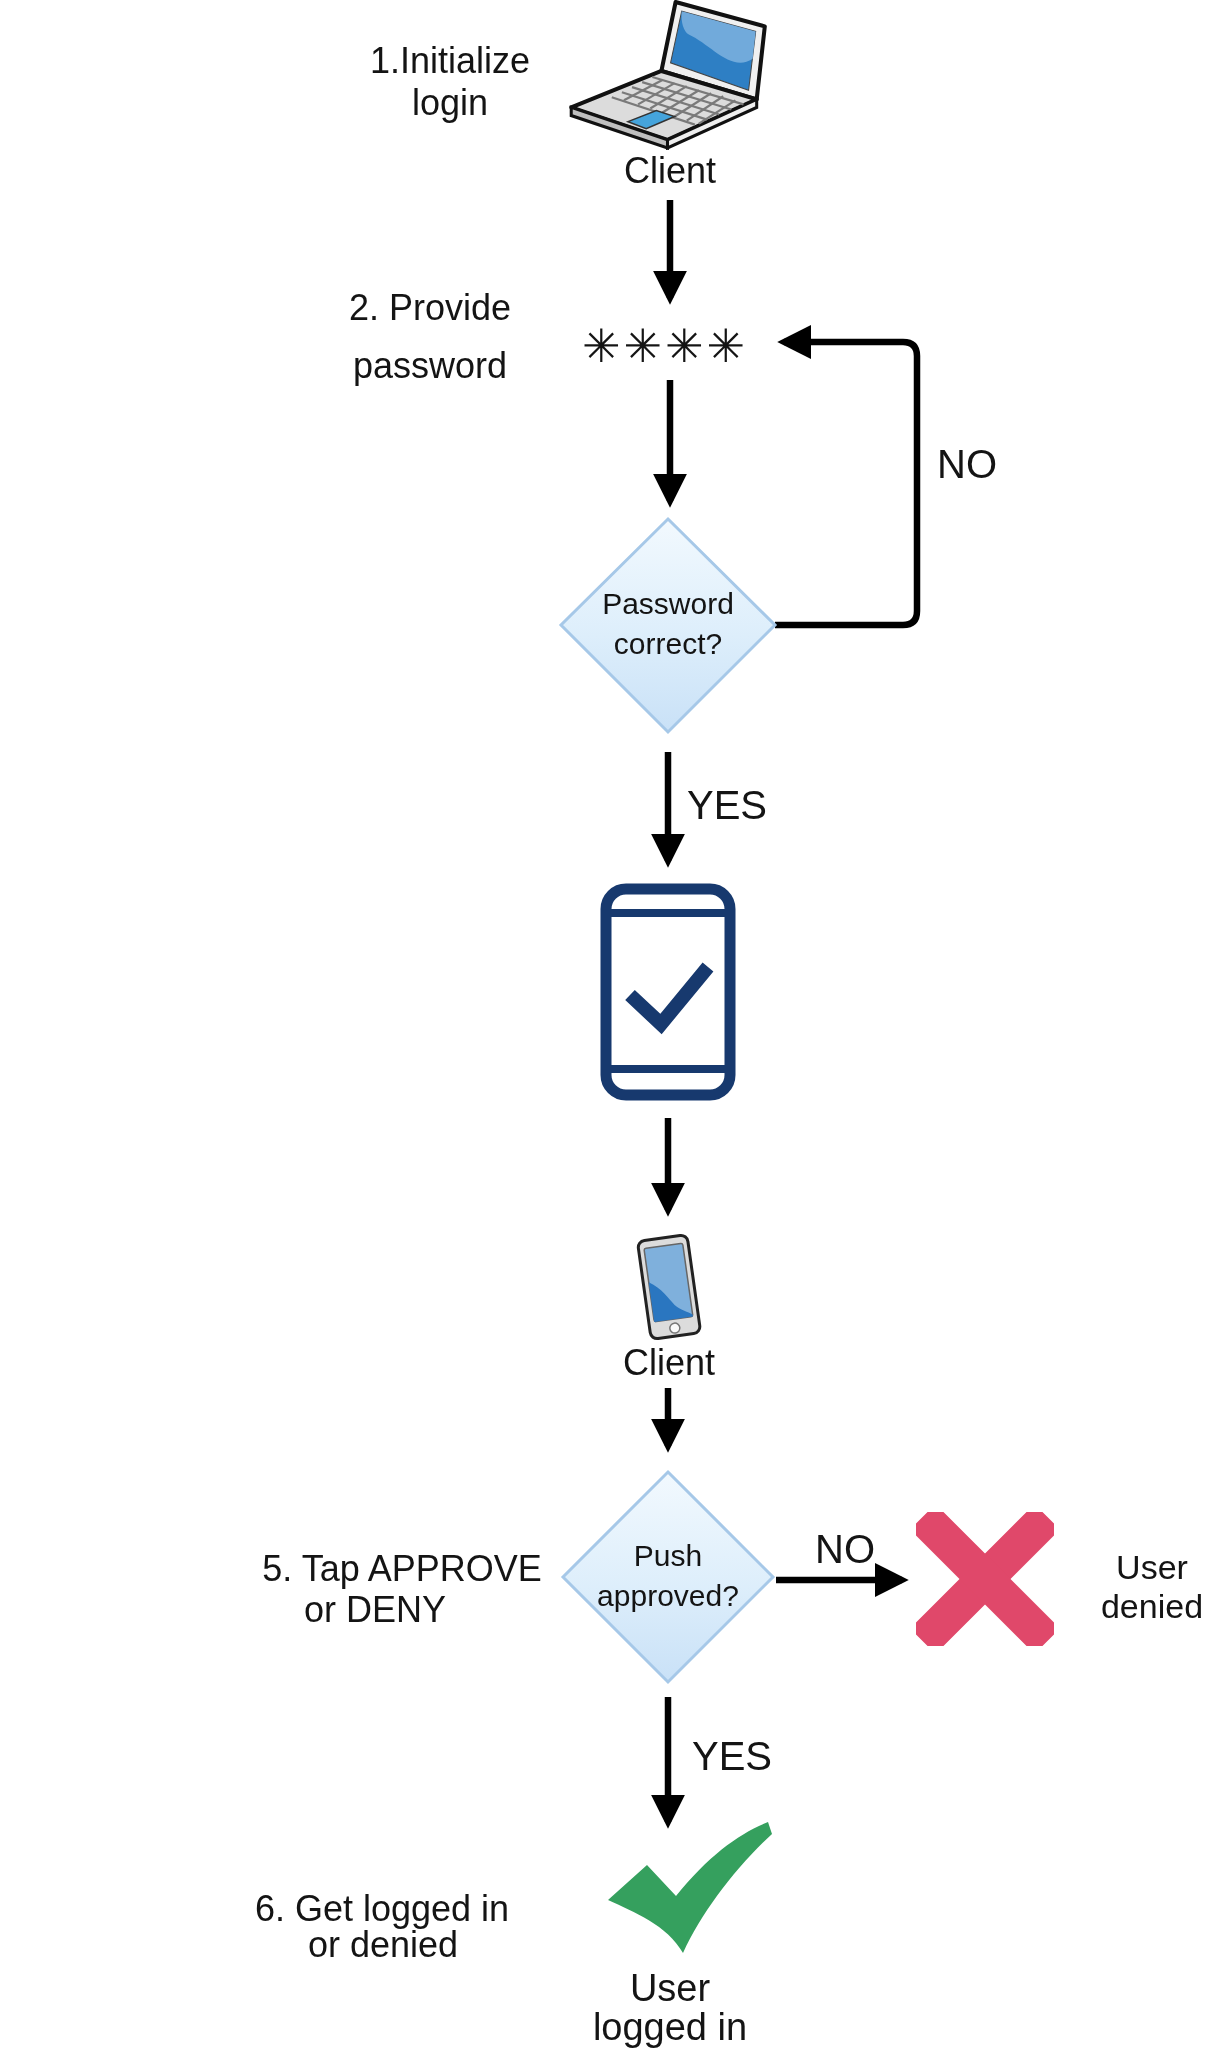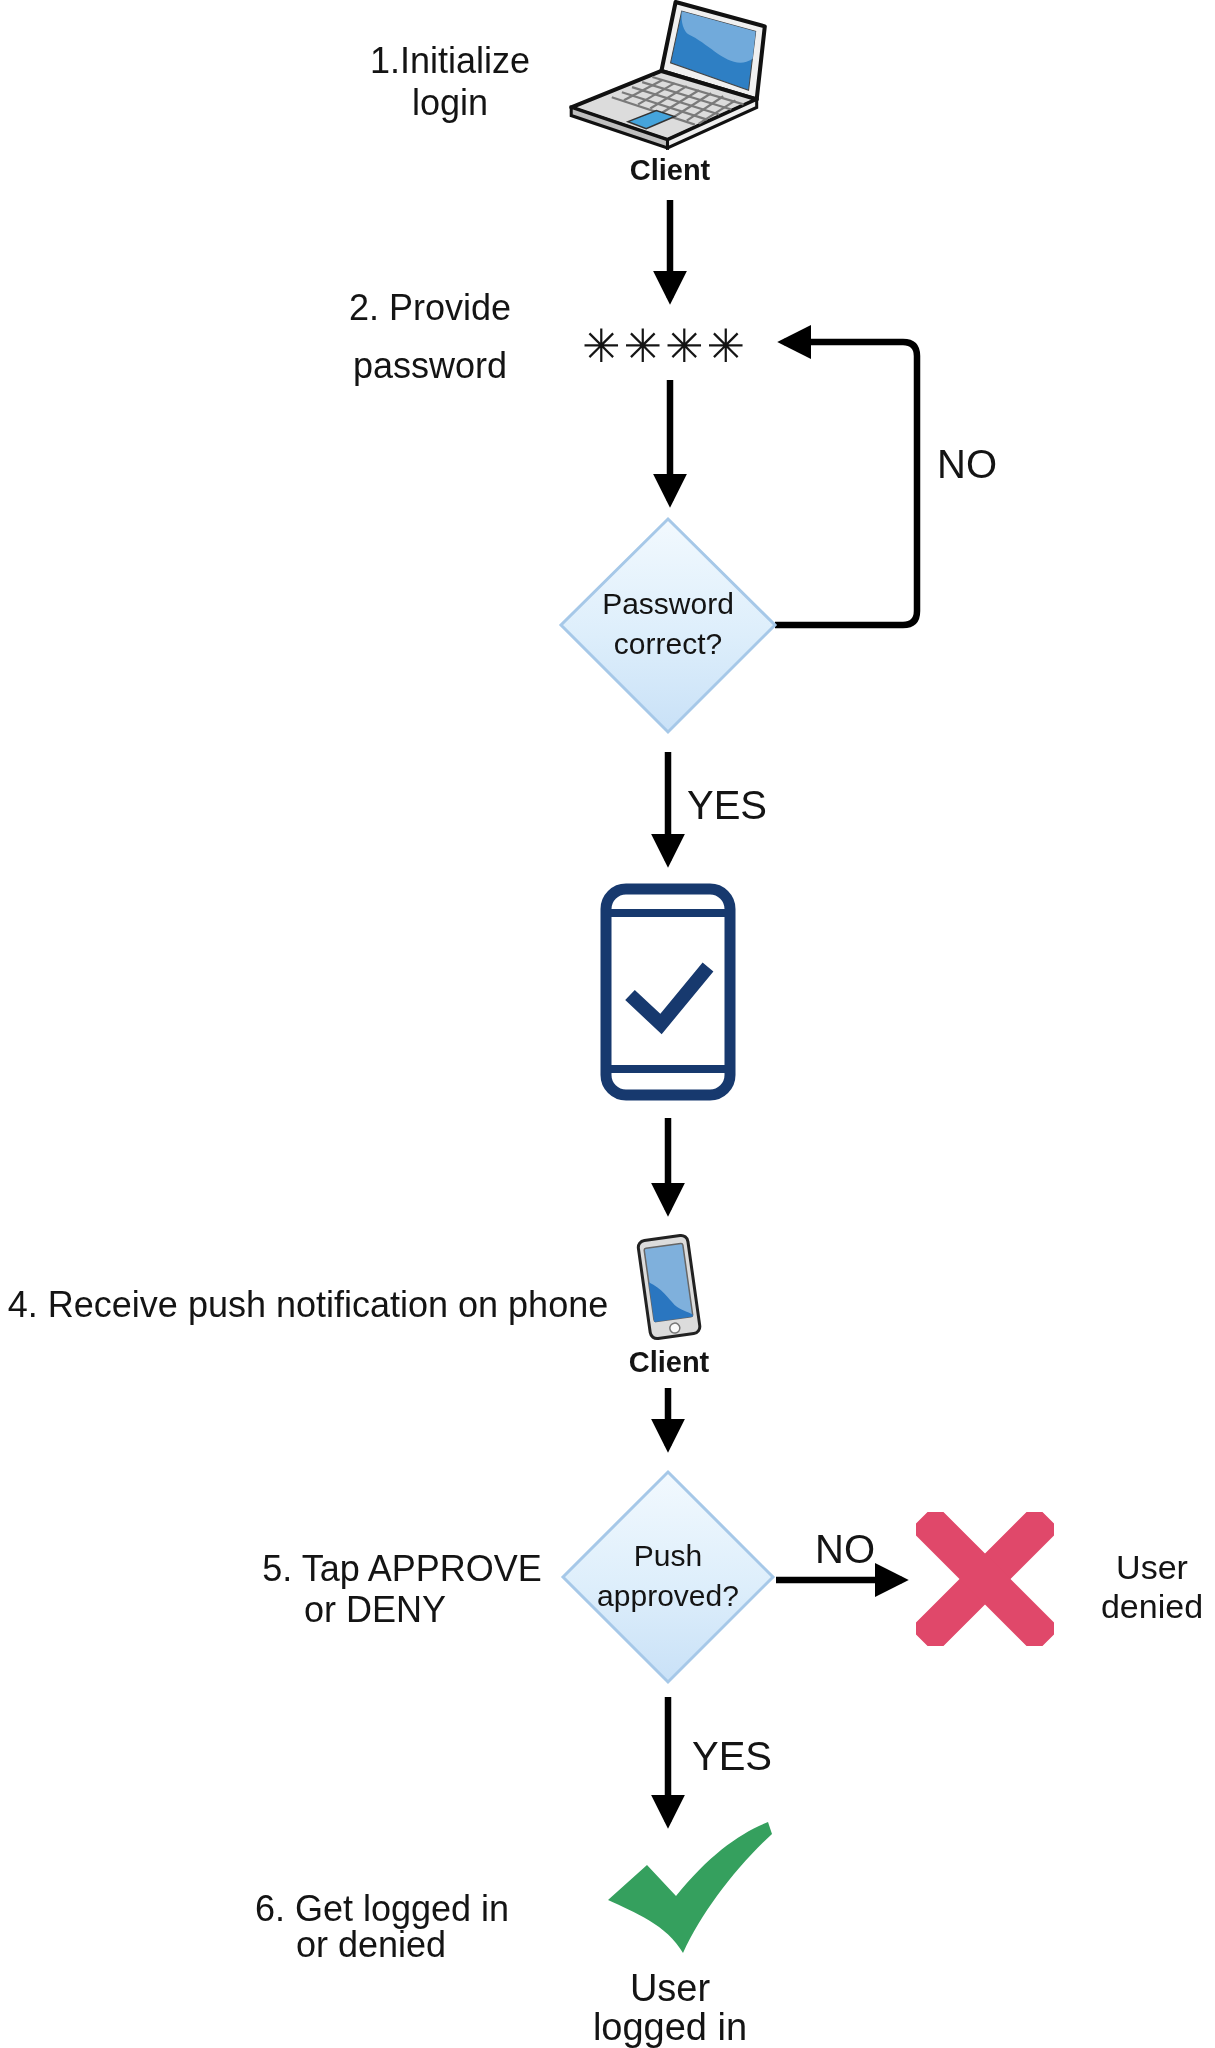--- a/index.html
+++ b/index.html
@@ -6,21 +6,21 @@
   .canvas{
     position:relative;width:1215px;height:2048px;background:#ffffff;
     font-family:"Liberation Sans","DejaVu Sans",sans-serif;color:#111;overflow:hidden;
   }
   .overlay{position:absolute;left:0;top:0;}
   .lbl{
     position:absolute;transform:translate(-50%,-50%);
     white-space:nowrap;text-align:center;color:#141414;line-height:1.15;
   }
   .step{font-size:36px;}
-  .caption{font-size:29px;font-weight:bold;}
+  .caption{font-size:36px;}
   .edge{font-size:40px;}
   .decision-text{font-size:30px;}
   .outcome{font-size:34px;}
   .outcome-big{font-size:38px;}
   .mask{font-size:46px;font-weight:bold;letter-spacing:3px;}
   .icon{position:absolute;}
 </style>
 </head>
 <body>
 
@@ -121,31 +121,30 @@
   <div class="lbl step" style="left:430px;top:308px;">2. Provide</div>
   <div class="lbl step" style="left:430px;top:366px;">password</div>
   <div class="lbl mask" style="left:665px;top:346px;">✳✳✳✳</div>
   <div class="lbl edge" style="left:967px;top:464px;">NO</div>
 
   <div class="lbl decision-text" style="left:668px;top:604px;">Password</div>
   <div class="lbl decision-text" style="left:668px;top:644px;">correct?</div>
   <div class="lbl edge" style="left:727px;top:805px;">YES</div>
 
 
-  <div class="lbl step" style="left:308px;top:1305px;">4. Receive push notification on phone</div>
   <div class="lbl caption" style="left:669px;top:1363px;">Client</div>
 
   <div class="lbl step" style="left:377px;top:1569px;margin-left:25px;">5. Tap APPROVE</div>
   <div class="lbl step" style="left:375px;top:1610px;">or DENY</div>
   <div class="lbl decision-text" style="left:668px;top:1556px;">Push</div>
   <div class="lbl decision-text" style="left:668px;top:1596px;">approved?</div>
   <div class="lbl edge" style="left:845px;top:1549px;">NO</div>
   <div class="lbl outcome" style="left:1152px;top:1568px;">User</div>
   <div class="lbl outcome" style="left:1152px;top:1607px;">denied</div>
 
   <div class="lbl edge" style="left:732px;top:1756px;">YES</div>
 
   <div class="lbl step" style="left:382px;top:1909px;">6. Get logged in</div>
-  <div class="lbl step" style="left:371px;top:1945px;">or denied</div>
+  <div class="lbl step" style="left:383px;top:1945px;">or denied</div>
   <div class="lbl outcome-big" style="left:670px;top:1989px;">User</div>
   <div class="lbl outcome-big" style="left:670px;top:2028px;">logged in</div>
 
 </div>
 
 </body></html>

